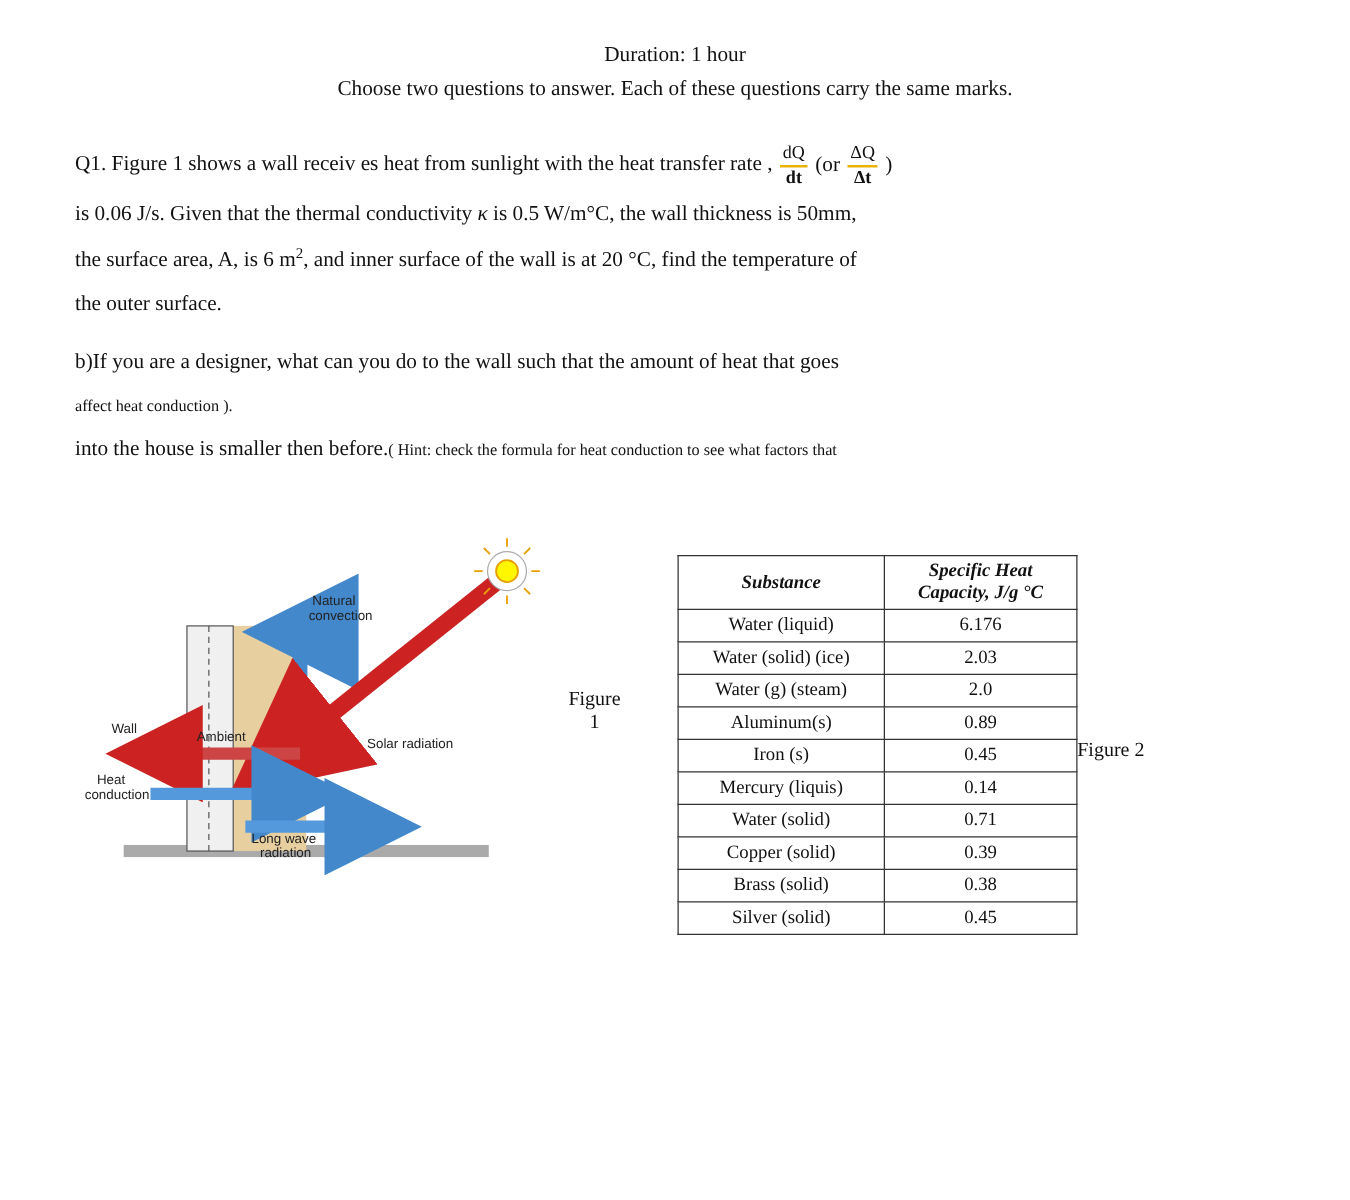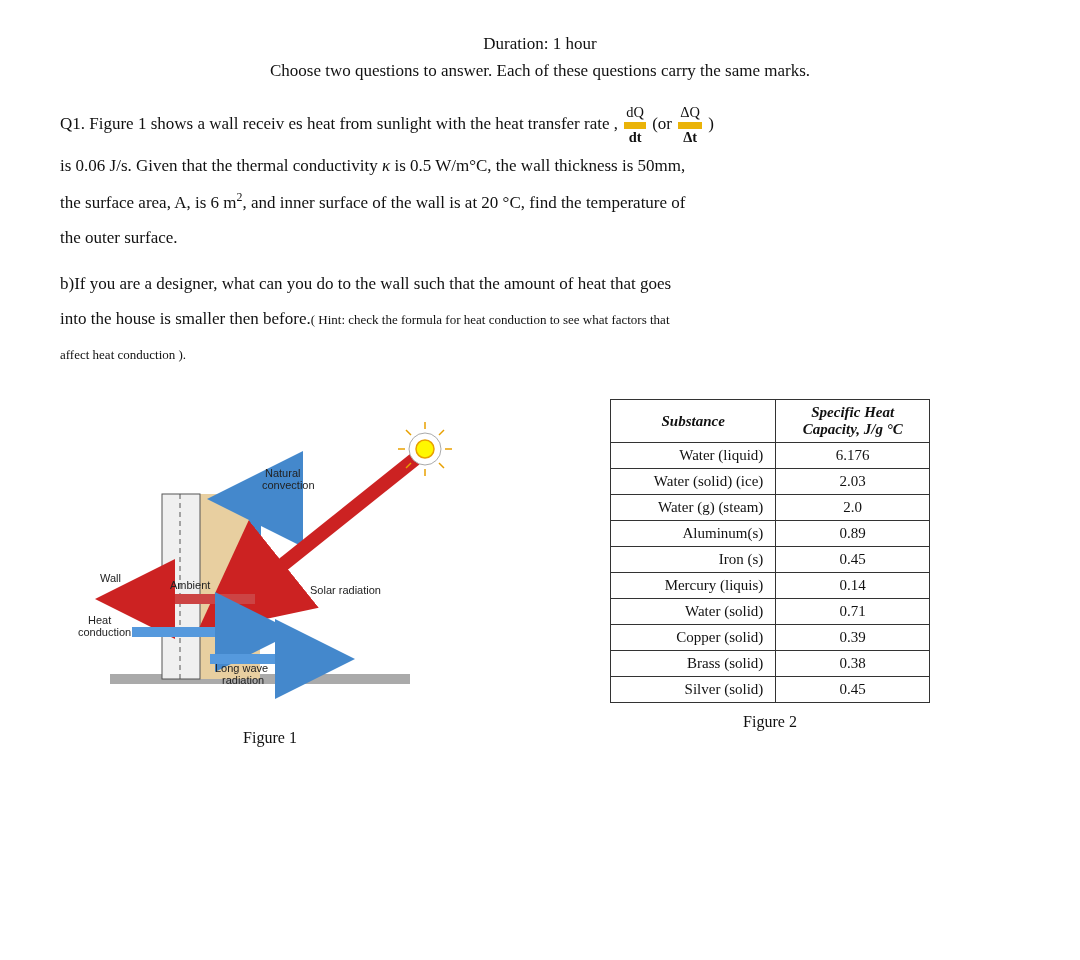--- a/index.html
+++ b/index.html
@@ -7,60 +7,61 @@
       background: #fff;
       font-family: "Times New Roman", Times, serif;
       font-size: 17px;
       color: #111;
       width: 1080px;
       min-height: 960px;
       padding: 30px 60px;
     }
     .header {
       text-align: center;
-      margin-bottom: 20px;
+      margin-bottom: 30px;
       line-height: 1.6;
     }
     .question-block {
       margin-bottom: 18px;
       line-height: 1.7;
       margin-top: 12px;
     }
     .question-block p {
       margin-bottom: 6px;
     }
     sup { font-size: 0.7em; vertical-align: super; }
     .fraction {
       display: inline-flex;
       flex-direction: column;
       align-items: center;
       vertical-align: middle;
       font-size: 0.85em;
       margin: 0 2px;
     }
-    .fraction .num { border-bottom: 7px solid #eab308; padding: 0 2px; line-height: 1.2; }
+    .fraction .num { border-bottom: 2px solid #eab308; padding: 0 2px; line-height: 1.2; }
     .fraction .den { padding: 0 2px; line-height: 1.2; font-weight: bold; }
     .figures-row {
       display: flex;
       flex-direction: row;
       align-items: flex-start;
       margin-top: 30px;
       gap: 40px;
     }
     .figure1-container {
       display: flex;
-      flex-direction: column;
+      flex-direction: row;
       align-items: center;
       flex: 0 0 420px;
     }
     .figure2-container {
       display: flex;
-      flex-direction: column;
+      flex-direction: row;
       align-items: center;
       flex: 1;
+      margin-top: 40px;
     }
     .figure-caption {
       margin-top: 10px;
       font-size: 16px;
       text-align: center;
     }
 
     
     .fig1-svg {
       width: 400px;
@@ -69,21 +70,21 @@
 
     
     .heat-table {
       border-collapse: collapse;
       font-size: 15px;
       min-width: 320px;
     }
     .heat-table th, .heat-table td {
       border: 1.5px solid #333;
       padding: 4px 12px;
-      text-align: right;
+      text-align: center;
     }
     .heat-table th {
       font-style: italic;
       font-weight: bold;
       text-align: center;
     }
     .heat-table td:last-child {
       text-align: center;
     }
     .italic { font-style: italic; }
@@ -122,24 +123,24 @@
   <p>
     the outer surface.
   </p>
 </div>
 
 <div class="question-block">
   <p>
     b)If you are a designer,  what can you do to the wall such that the amount of heat that goes
   </p>
   <p>
+    <span class="small-text">affect heat conduction  ).</span>
+  </p>
+  <p>
     into the house is smaller then before.<span class="small-text">(  Hint: check the formula for heat conduction to see what factors that</span>
-  </p>
-  <p>
-    <span class="small-text">affect heat conduction  ).</span>
   </p>
 </div>
 
 <div class="figures-row">
 
   <div class="figure1-container">
     <svg class="fig1-svg" viewBox="0 0 400 310">
 
       <rect x="40" y="270" width="300" height="10" fill="#aaa"></rect>
 

